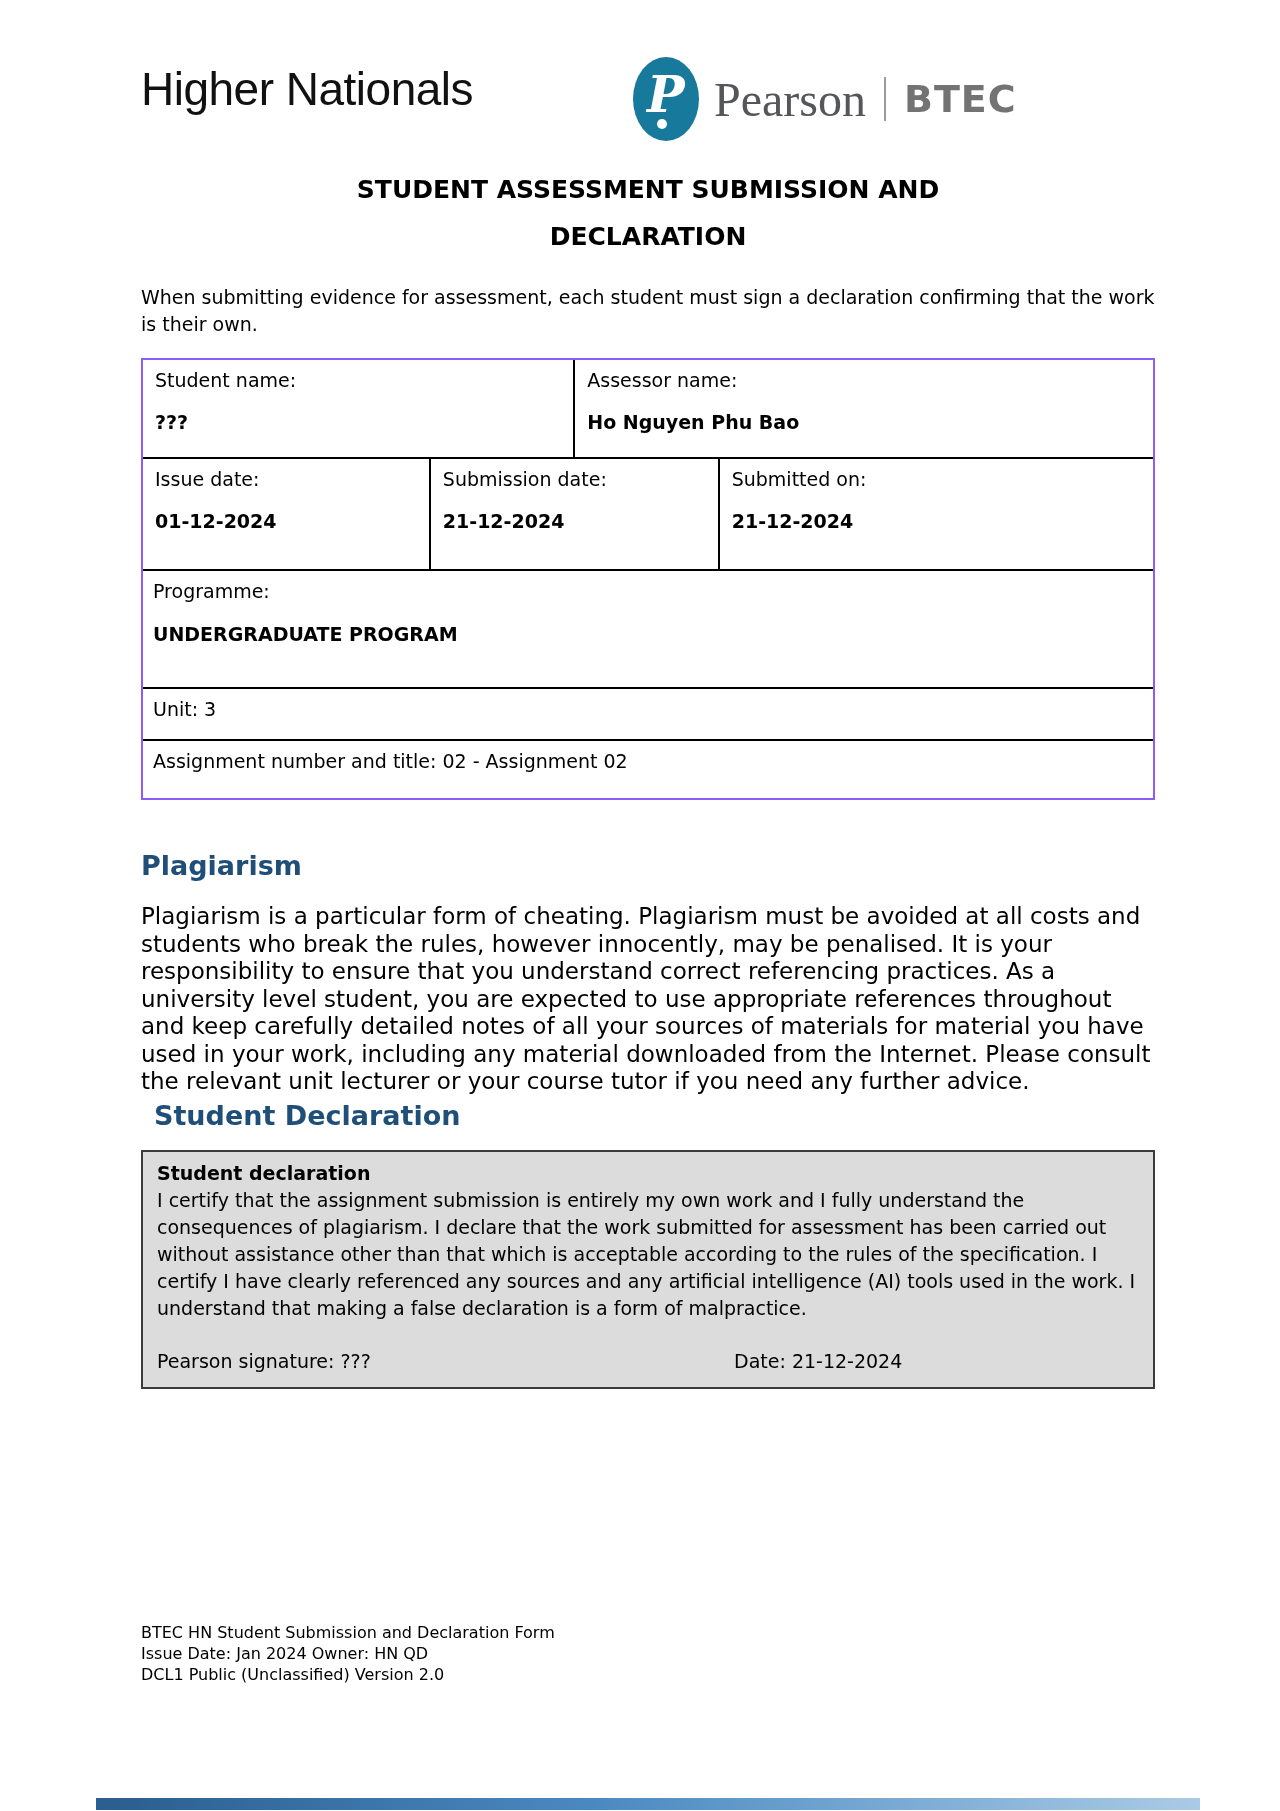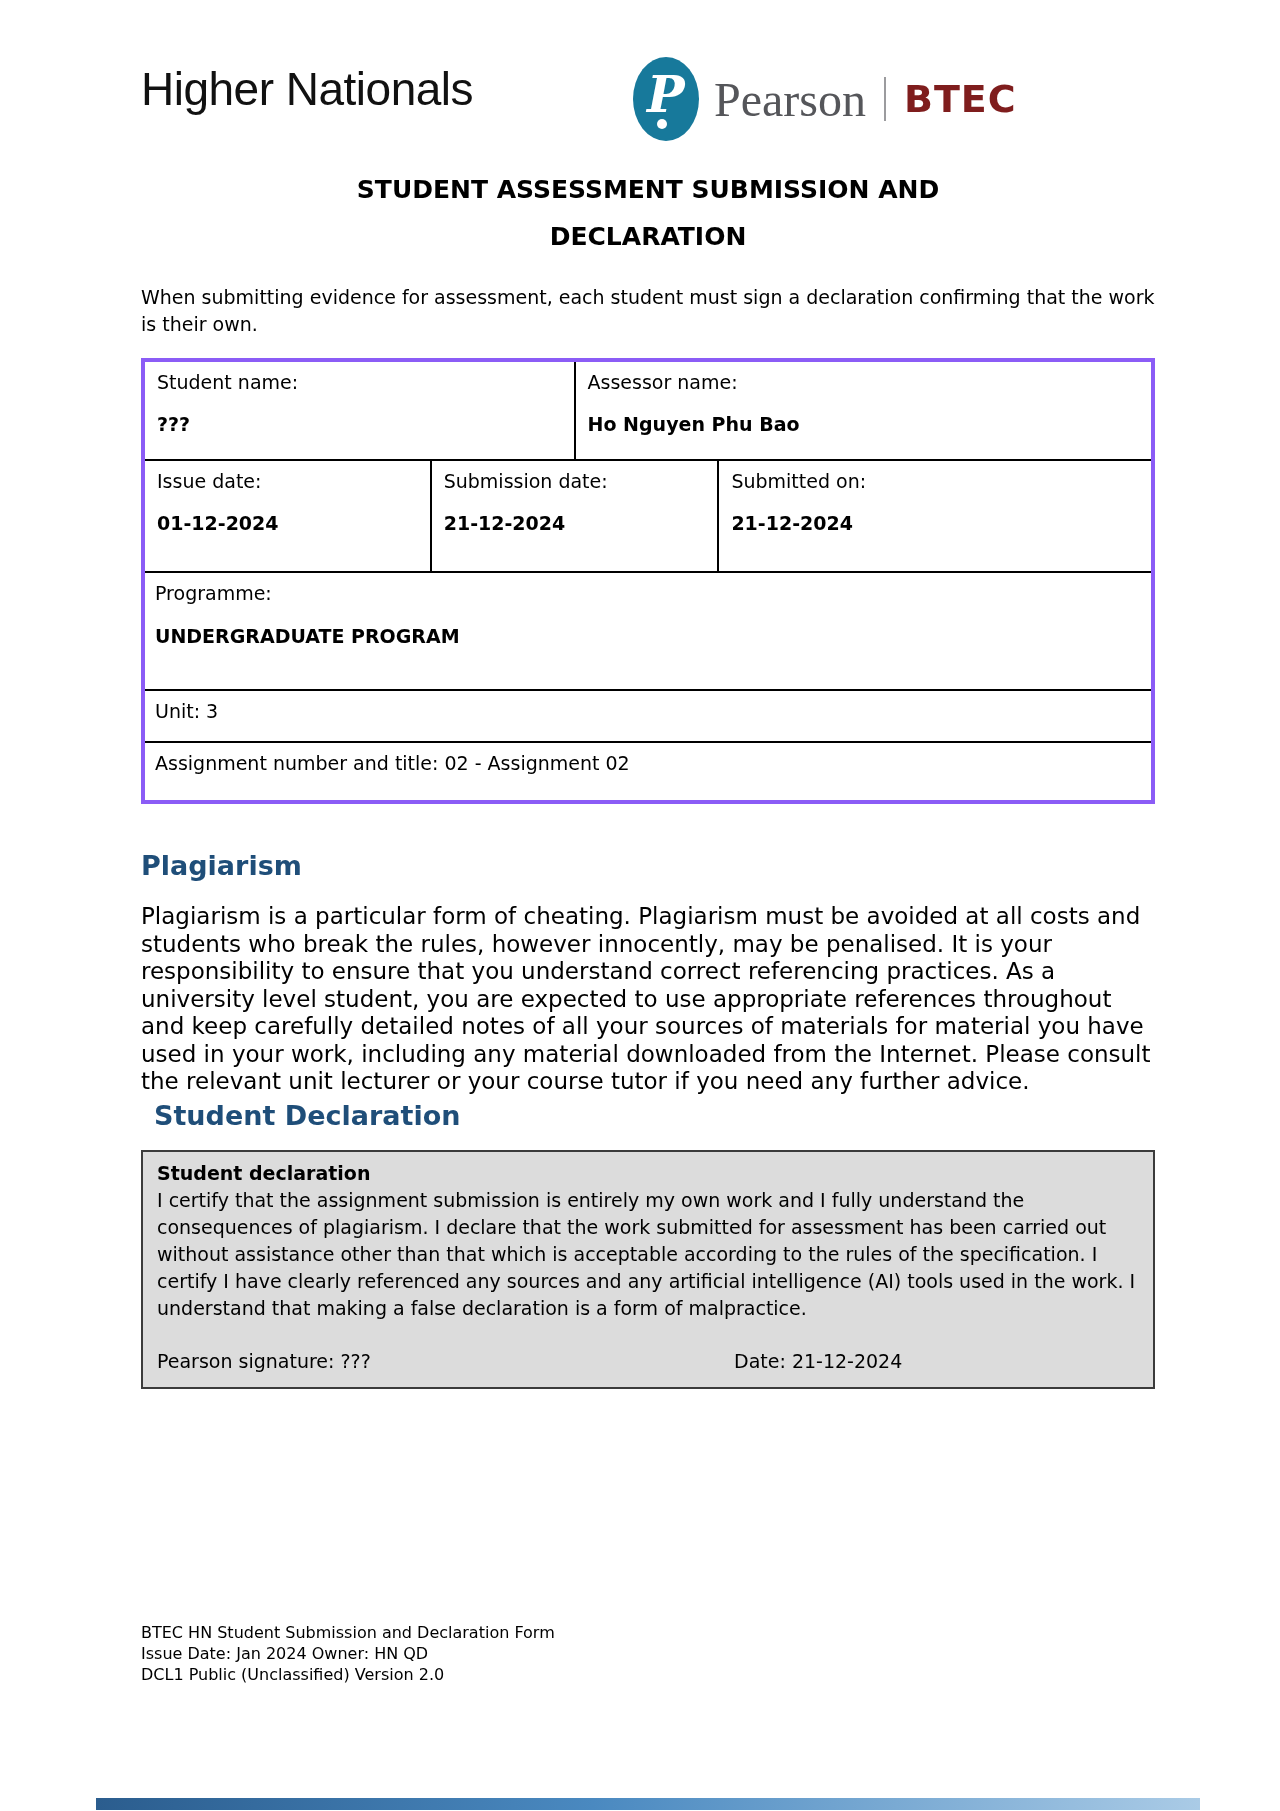--- a/index.html
+++ b/index.html
@@ -24,36 +24,36 @@
     display:flex; align-items:center; gap:14px; height:88px;
   }
   .logo svg { display:block; }
   .pearson-word {
     font-family:"Liberation Serif", serif;
     font-size:48px; color:#55565a; letter-spacing:0px;text-align:right;
   }
   .logo-divider { width:2px; height:44px; background:#9b9b9e; margin:0 4px; }
   .btec-word {
     font-family:"DejaVu Sans", sans-serif;
-    font-weight:700; font-size:38px; color:#7f1d1d; letter-spacing:1px;
+    font-weight:700; font-size:38px; color:#737373; letter-spacing:1px;
   }
   
   .doc-title {
     position:absolute; left:133px; top:166px; width:1014px;
     text-align:center; font-weight:700; font-size:25px; line-height:47px;
     color:#000;
   }
   .intro {
     position:absolute; left:133px; top:284px; width:1014px;
     font-size:19px; line-height:27px;
   }
   
   .form-table {
     position:absolute; left:133px; top:358px; width:1014px;
-    border:4px solid #8b5cf6;
+    border:2px solid #8b5cf6;
   }
   .t-row { display:flex; border-top:2px solid #000; }
   .t-row:first-child { border-top:none; }
   .t-cell { padding:9px 12px; border-left:2px solid #000; }
   .t-cell:first-child { border-left:none; }
   .t-label { font-size:19px; }
   .t-value { font-size:19px; font-weight:700; }
   .row-names { height:97px; }
   .row-names .t-value { margin-top:20px; }
   .row-dates { height:112px; }

